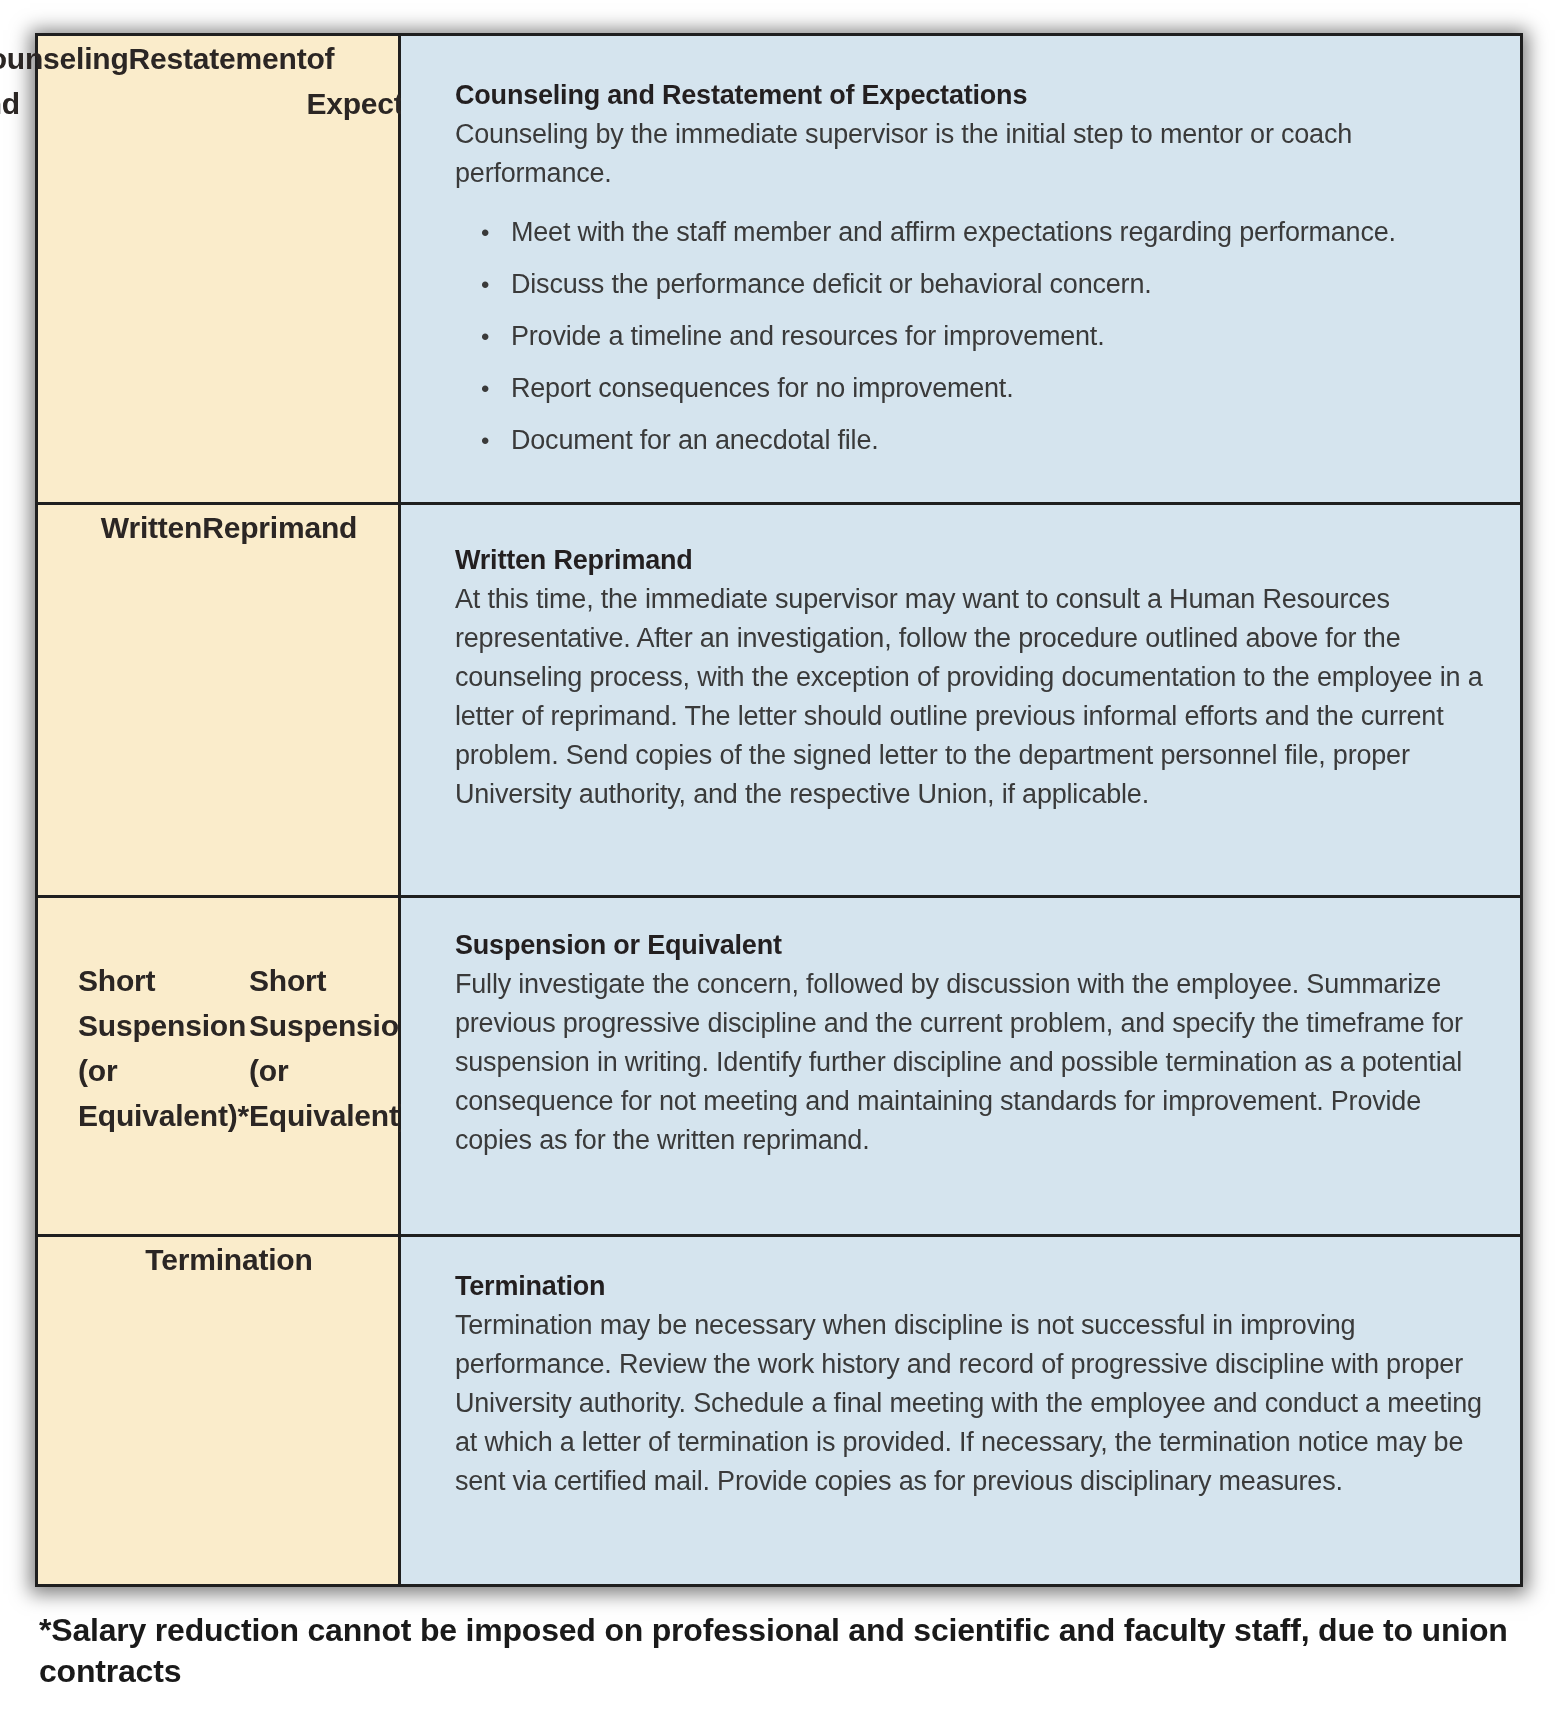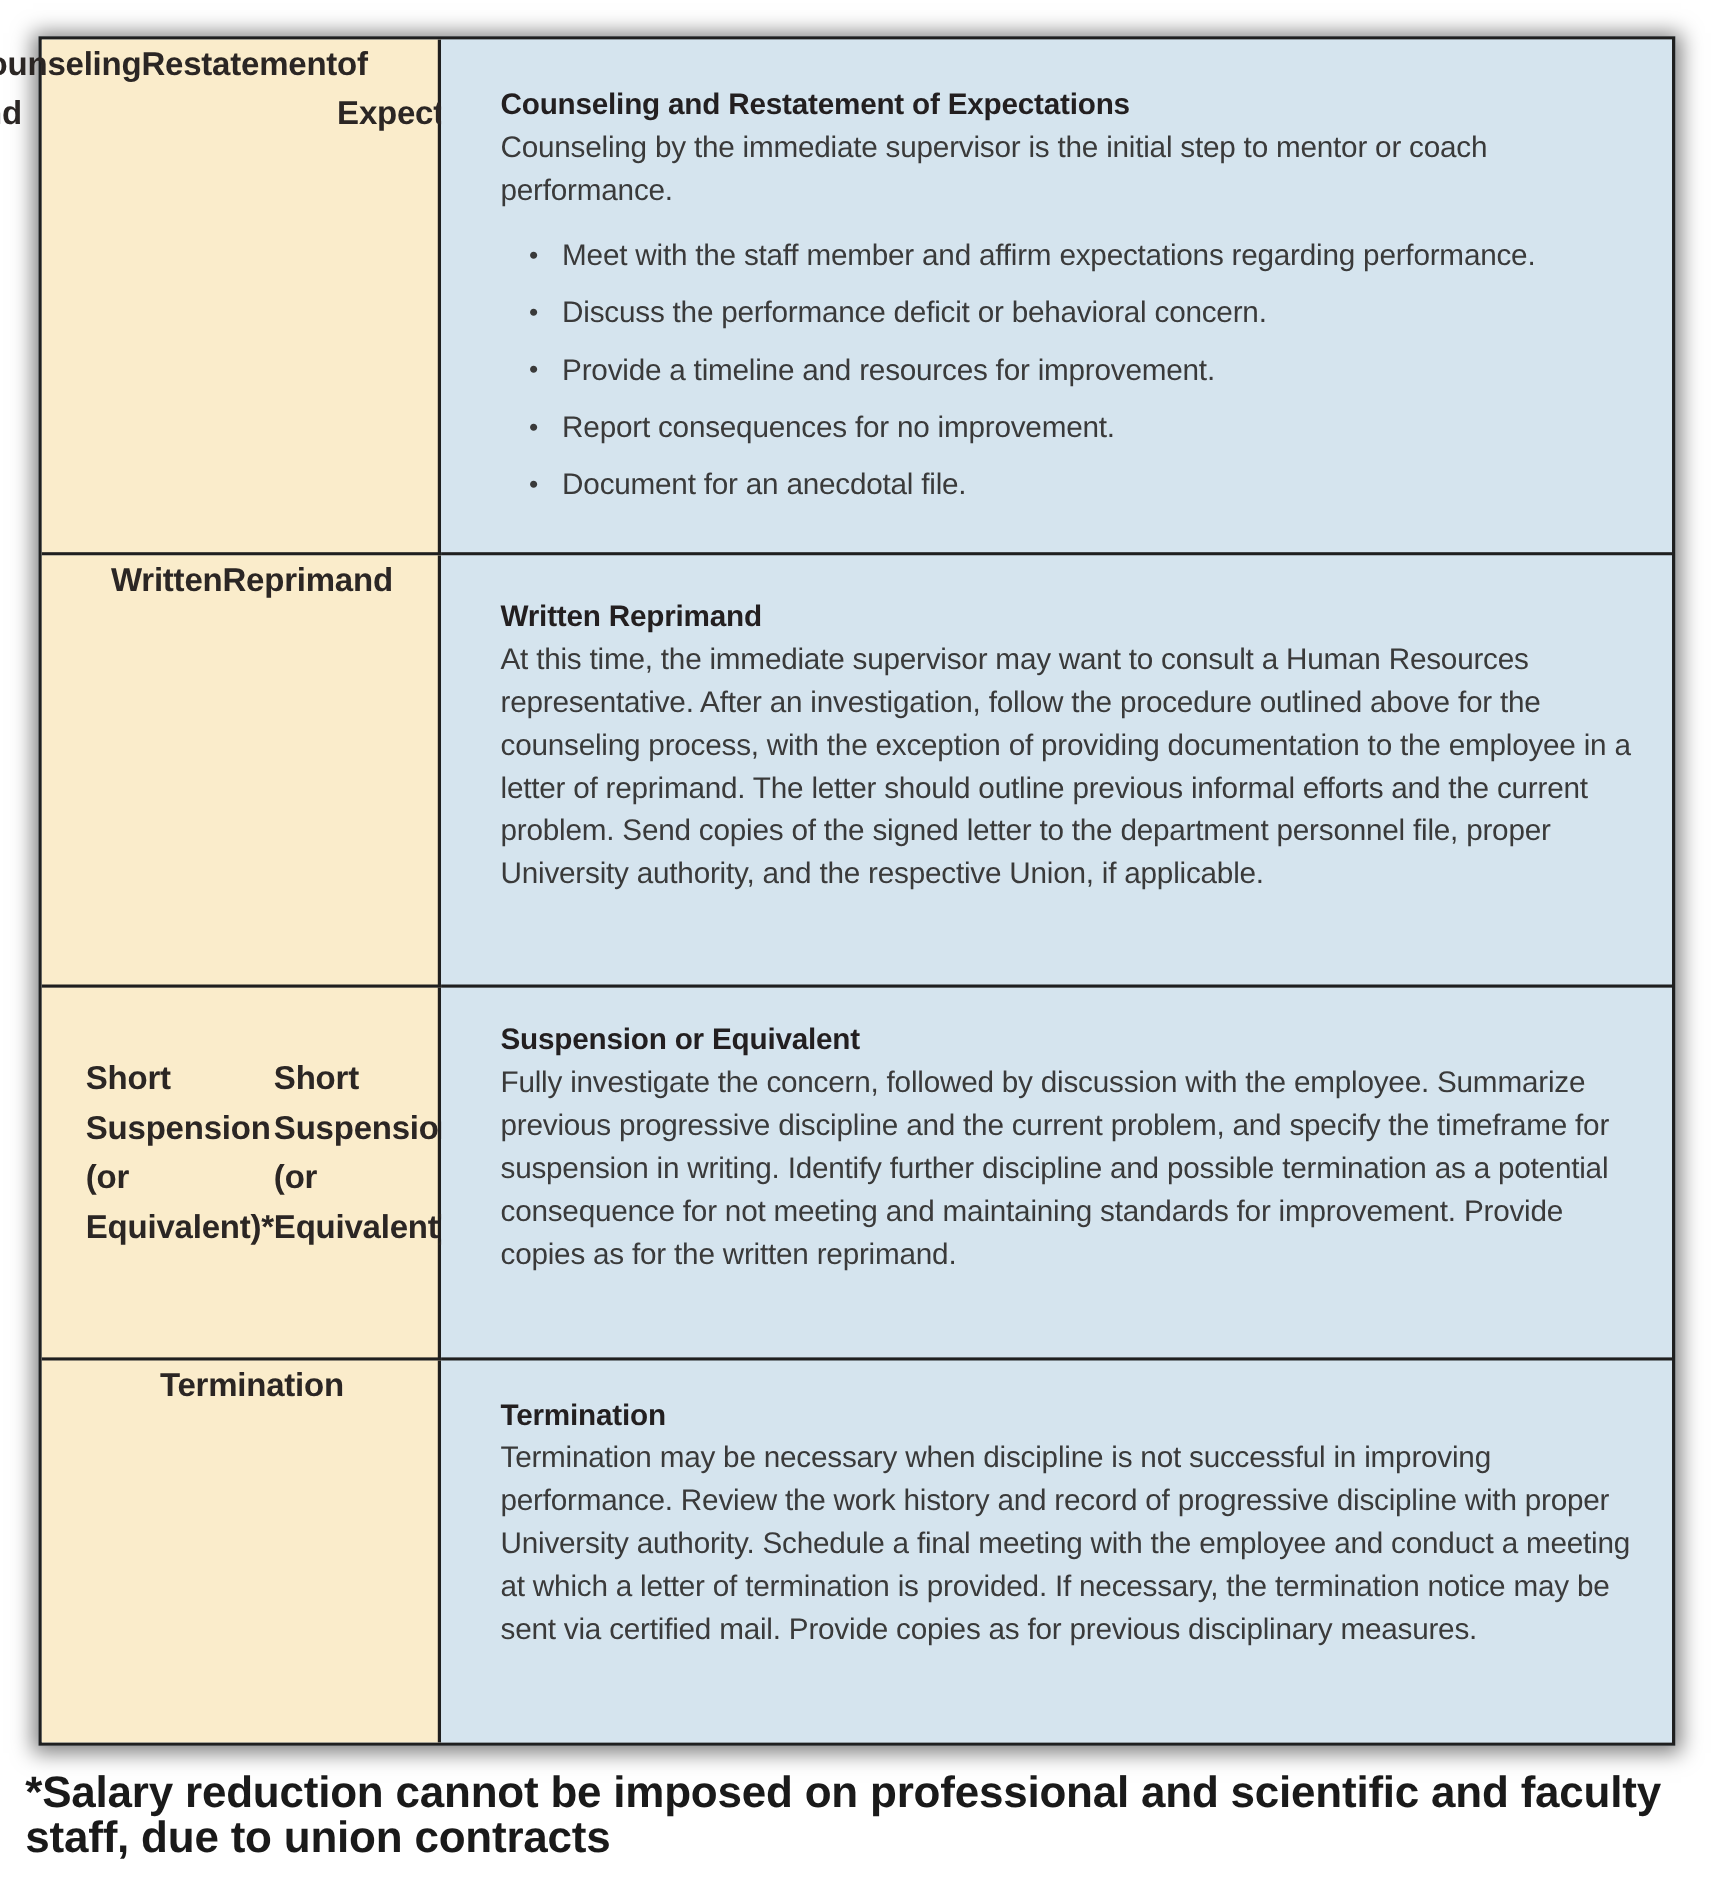--- a/index.html
+++ b/index.html
@@ -45,22 +45,22 @@
   .cell-heading{font-weight:bold;color:var(--heading);}
   .cell-body{margin:0;}
   .label-line{display:block;}
   .bullet-list{list-style:none;margin:20px 0 0 0;padding:0 0 0 56px;}
   .bullet-item{position:relative;margin:0 0 13px 0;}
   .bullet-item::before{
     content:"\2022";position:absolute;left:-30px;top:0;
     font-size:24px;color:var(--body);
   }
   .footnote{
-    position:absolute;left:23px;top:1610px;width:1495px;
-    font-weight:bold;font-size:40px;line-height:41px;
+    position:absolute;left:39px;top:1610px;width:1495px;
+    font-weight:bold;font-size:32px;line-height:41px;
     color:#1A1A1A;letter-spacing:-0.2px;
   }
 </style>
 </head>
 <body>
 
 <div class="discipline-table">
 
   <div class="label-cell row-border">
     <span class="label-line">Counseling and</span>

